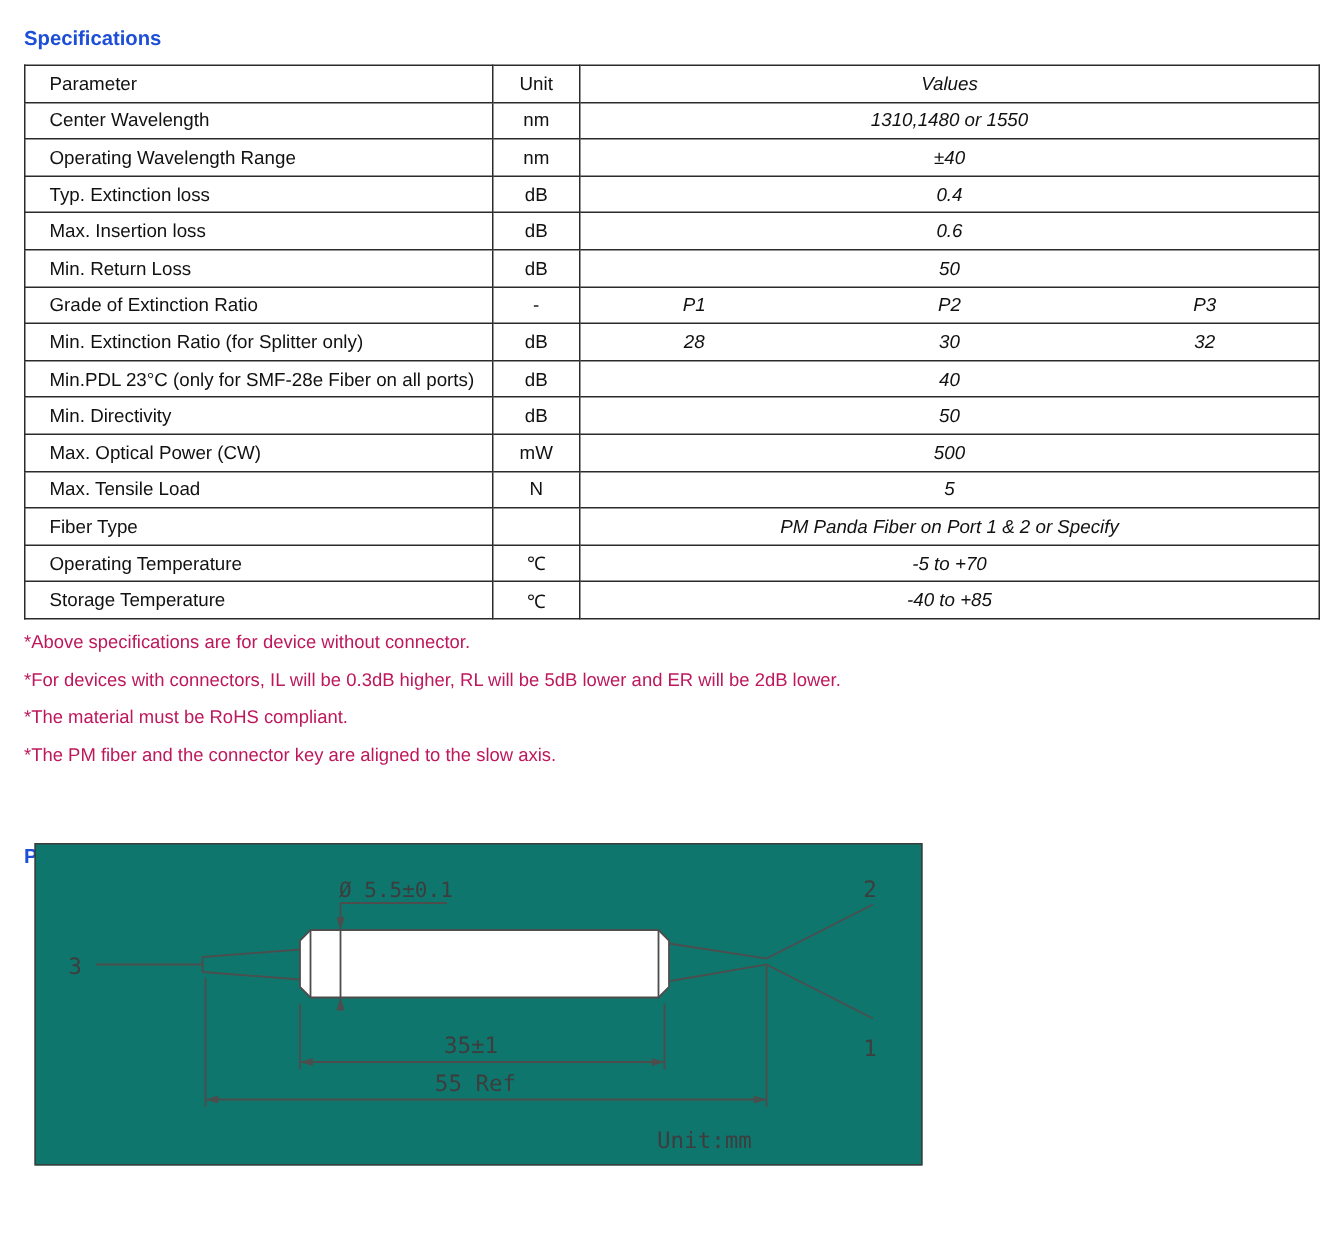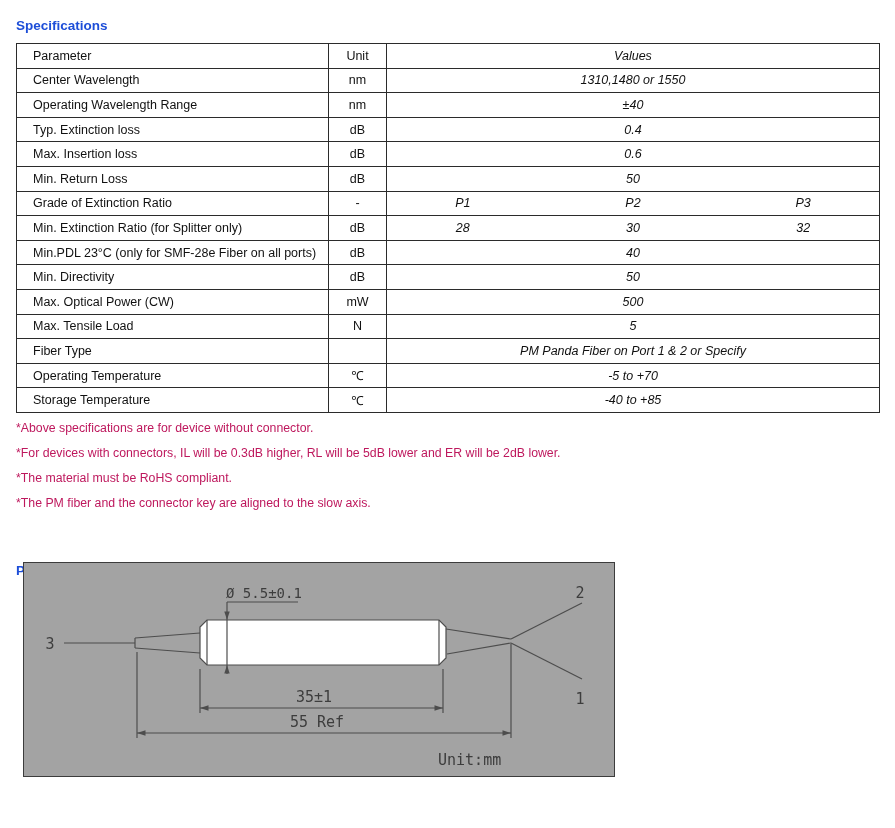--- a/index.html
+++ b/index.html
@@ -27,21 +27,21 @@
   .triple span { display:block; text-align:center; }
   .triple .t1 { width:26%;text-align:center; }
   .triple .t2 { width:48%; }
   .triple .t3 { width:26%; }
 
   
   .footnotes { font-size:12.3px; line-height:25px; color:#be185d; }
 
   
   .pkg-box {
-    border:1.5px solid #3c3c3c; background:#a3a3a3;
+    border:1.5px solid #3c3c3c; background:#0f766e;
   }
   .cad-text {
     font-family:"DejaVu Sans Mono", monospace;
     fill:#3d3d3d;
   }
 </style>
 </head>
 <body>
 
 <div class="abs sec-title" style="left:16px; top:18px;">Specifications</div>

